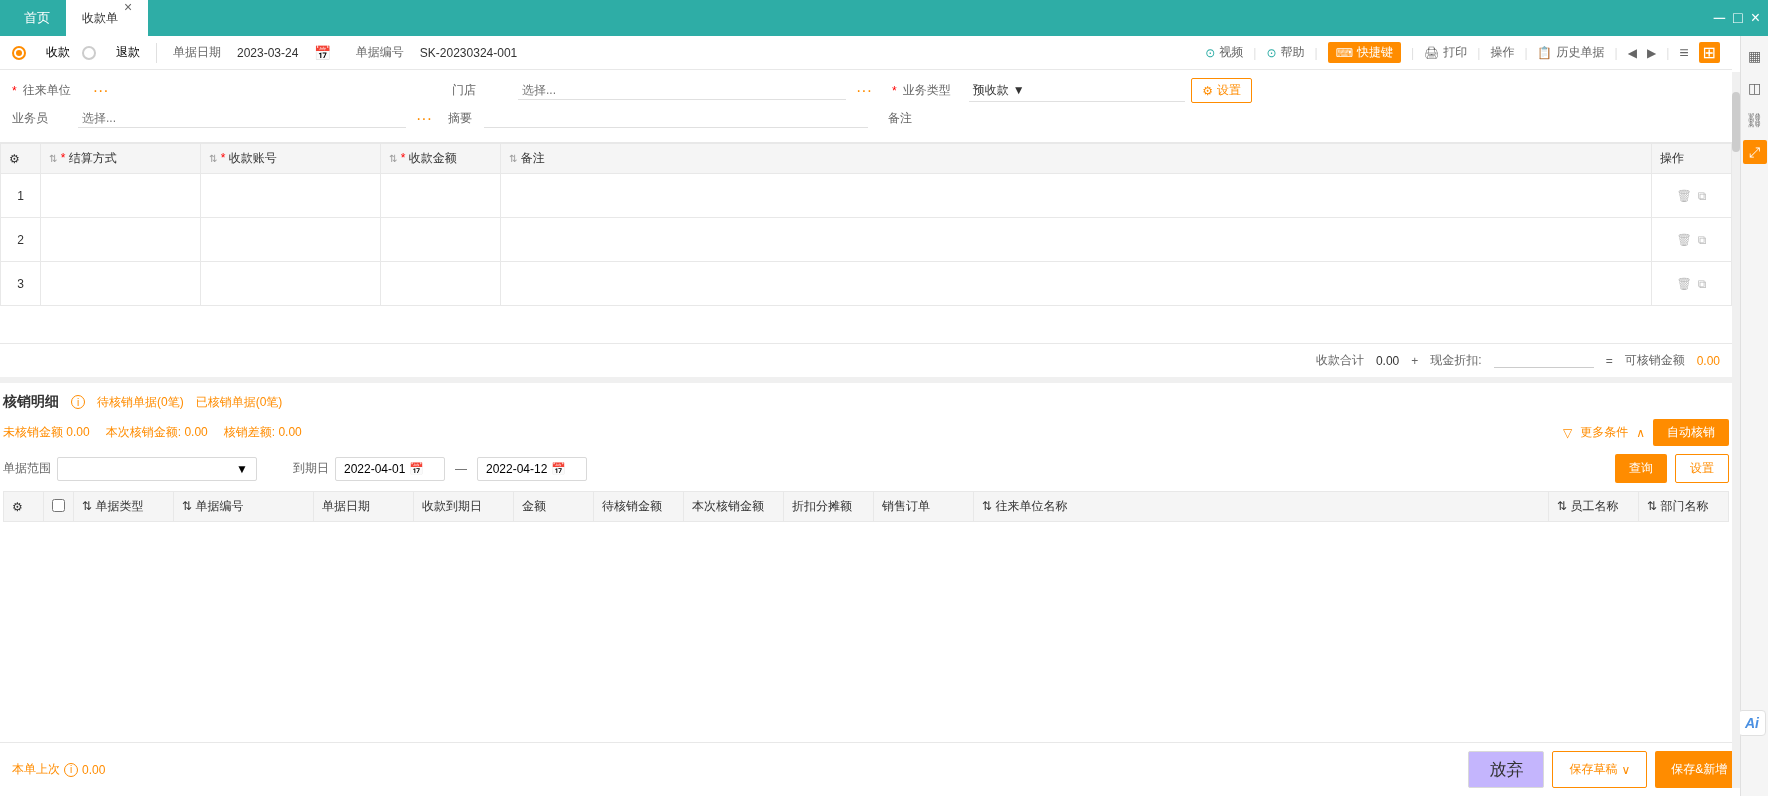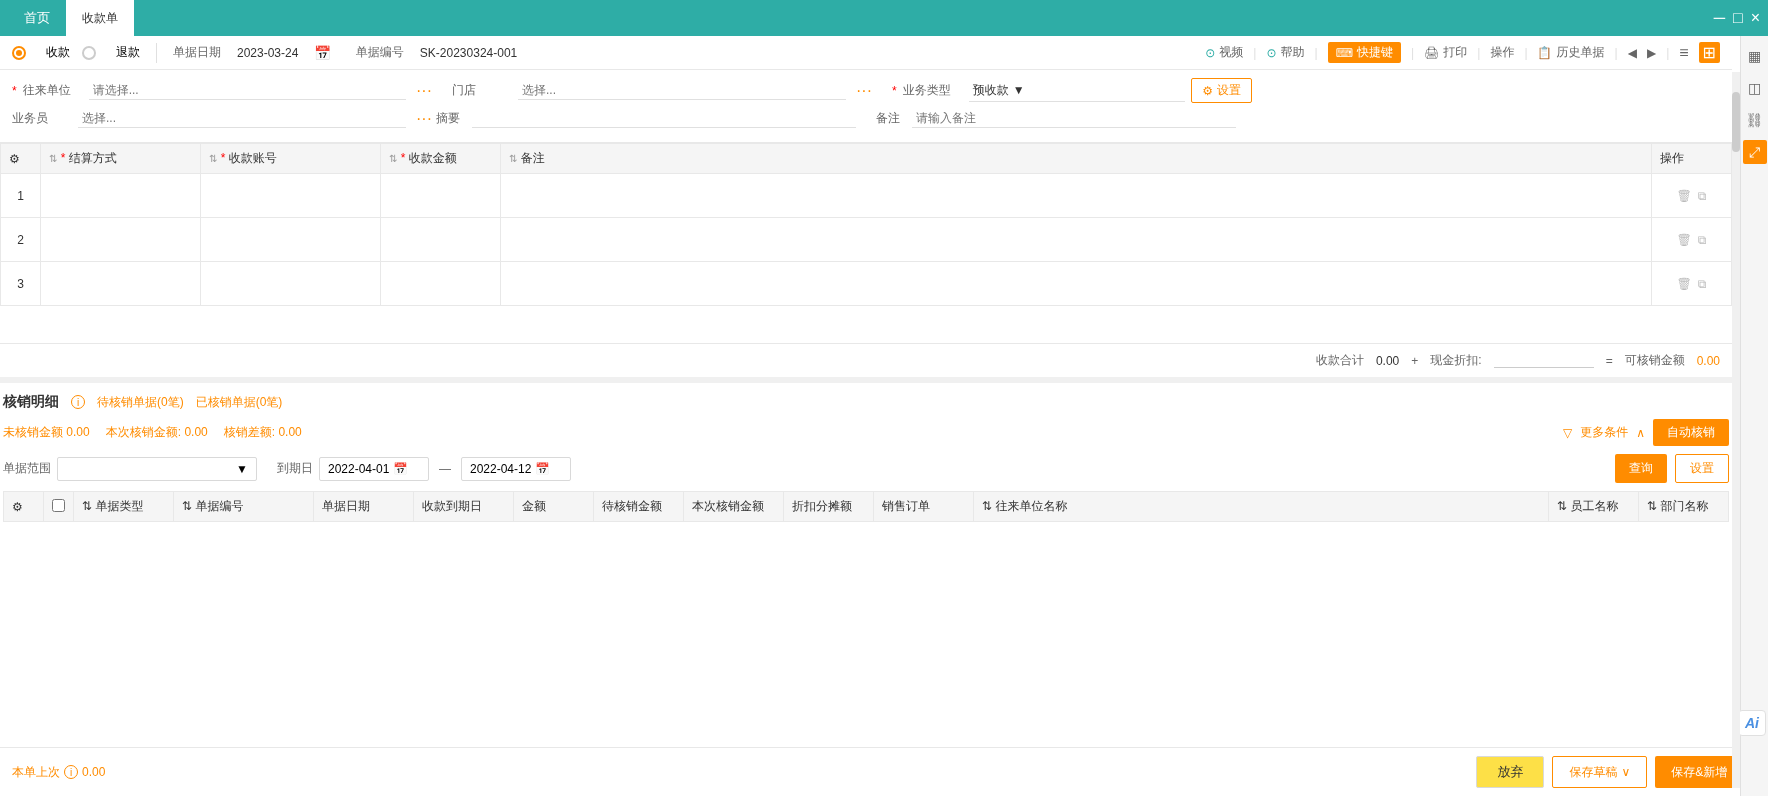--- a/index.html
+++ b/index.html
@@ -25,21 +25,20 @@
     .tab-active {
       background: #fff;
       color: #333;
       padding: 0 16px;
       height: 36px;
       line-height: 36px;
       display: flex;
       align-items: flex-start;
       gap: 6px;
       font-size: 13px;
-      flex-direction: column;
     }
     .tab-close {
       color: #666;
       cursor: pointer;
       font-size: 14px;
       line-height: 1;
     }
     .tab-bar-right {
       margin-left: auto;
       display: flex;
@@ -275,21 +274,21 @@
       display: flex;
       align-items: center;
       gap: 16px;
       margin-bottom: 8px;
     }
     .verify-stat { color: #666; }
     .verify-stat span { color: #ff8c00; }
     .verify-filter-row {
       display: flex;
       align-items: center;
-      gap: 0;
+      gap: 16px;
       margin-bottom: 8px;
     }
     .orange-btn {
       background: #ff8c00;
       color: #fff;
       border: none;
       padding: 5px 14px;
       border-radius: 2px;
       cursor: pointer;
       font-size: 12px;
@@ -360,27 +359,27 @@
       border-top: 1px solid #e8e8e8;
       background: #fff;
       position: absolute;
       bottom: 0;
       left: 0;
       right: 0;
     }
     .footer-left { color: #ff8c00; display: flex; align-items: center; gap: 4px; }
     .footer-right { margin-left: auto; display: flex; gap: 8px; }
     .btn-abandon {
-      background: #fde047;
+      background: #c4b5fd;
       border: 1px solid #d9d9d9;
       padding: 6px 20px;
       border-radius: 2px;
       cursor: pointer;
       color: #333;
-      font-size: 13px;
+      font-size: 17px;
     }
     .btn-save-draft {
       background: #fff;
       border: 1px solid #ff8c00;
       color: #ff8c00;
       padding: 6px 16px;
       border-radius: 2px;
       cursor: pointer;
       font-size: 13px;
       display: flex;
@@ -537,21 +536,20 @@
       <span style="color:#ff8c00;cursor:pointer;font-size:16px;background:#ff8c00;color:#fff;padding:1px 4px;border-radius:2px;">⊞</span>
     </div>
   </div>
 
   <div class="form-area">
     <div class="form-row">
 
       <div class="form-field" style="max-width:420px;">
         <span class="required-star">*</span>
         <span class="form-field-label">往来单位</span>
-        <input class="form-input" style="min-width: 200px;" placeholder="请选择...">
         <span class="more-btn">···</span>
       </div>
 
       <div class="form-field" style="max-width:420px;margin-left:20px;">
         <span class="form-field-label">门店</span>
         <input class="form-input" style="min-width: 200px;" placeholder="选择...">
         <span class="more-btn">···</span>
       </div>
 
       <div class="form-field" style="max-width:360px;margin-left:20px;">
@@ -568,28 +566,27 @@
       </div>
     </div>
     <div class="form-row">
 
       <div class="form-field" style="max-width:420px;">
         <span class="form-field-label" style="min-width:60px;">业务员</span>
         <input class="form-input" style="min-width: 200px;" placeholder="选择...">
         <span class="more-btn">···</span>
       </div>
 
-      <div class="form-field" style="max-width:420px;margin-left:4px;">
+      <div class="form-field" style="max-width:420px;margin-left:16px;">
         <span class="form-field-label" style="min-width:30px;">摘要</span>
         <input class="form-input" style="min-width: 250px;">
       </div>
 
       <div class="form-field" style="max-width:360px;margin-left:20px;">
         <span class="form-field-label" style="min-width:30px;">备注</span>
-        <input class="form-input" style="min-width: 200px;" placeholder="请输入备注">
       </div>
     </div>
   </div>
 
   <div class="table-section" style="max-height:200px;overflow-y:auto;">
     <table class="data-table">
       <thead>
         <tr>
           <th class="col-index">
             <span>⚙</span>

